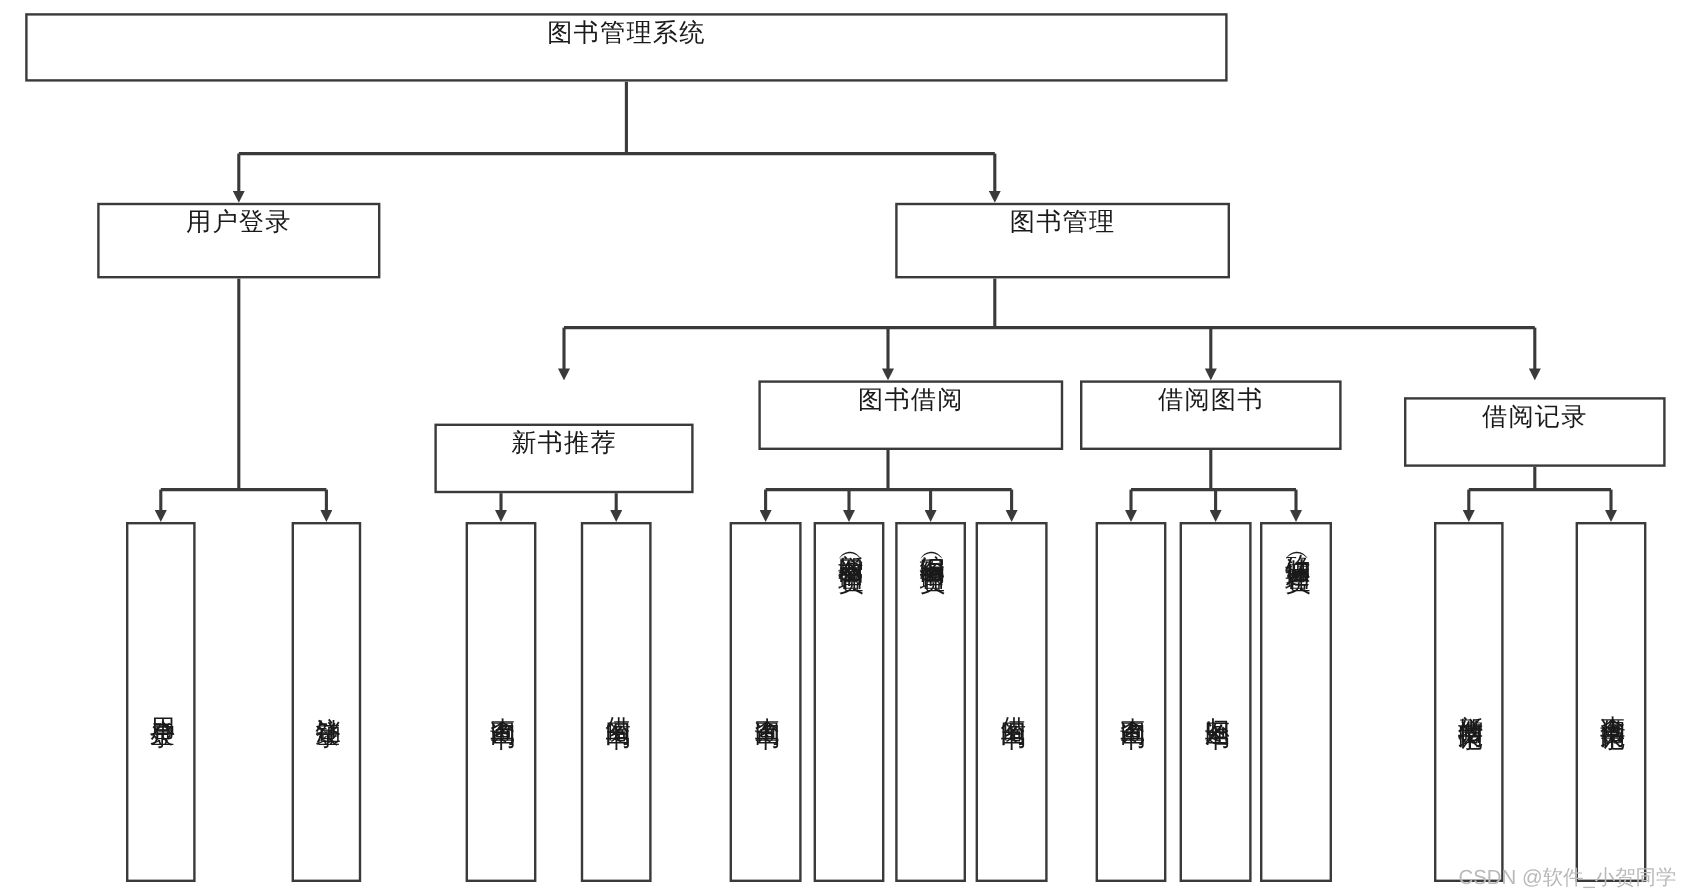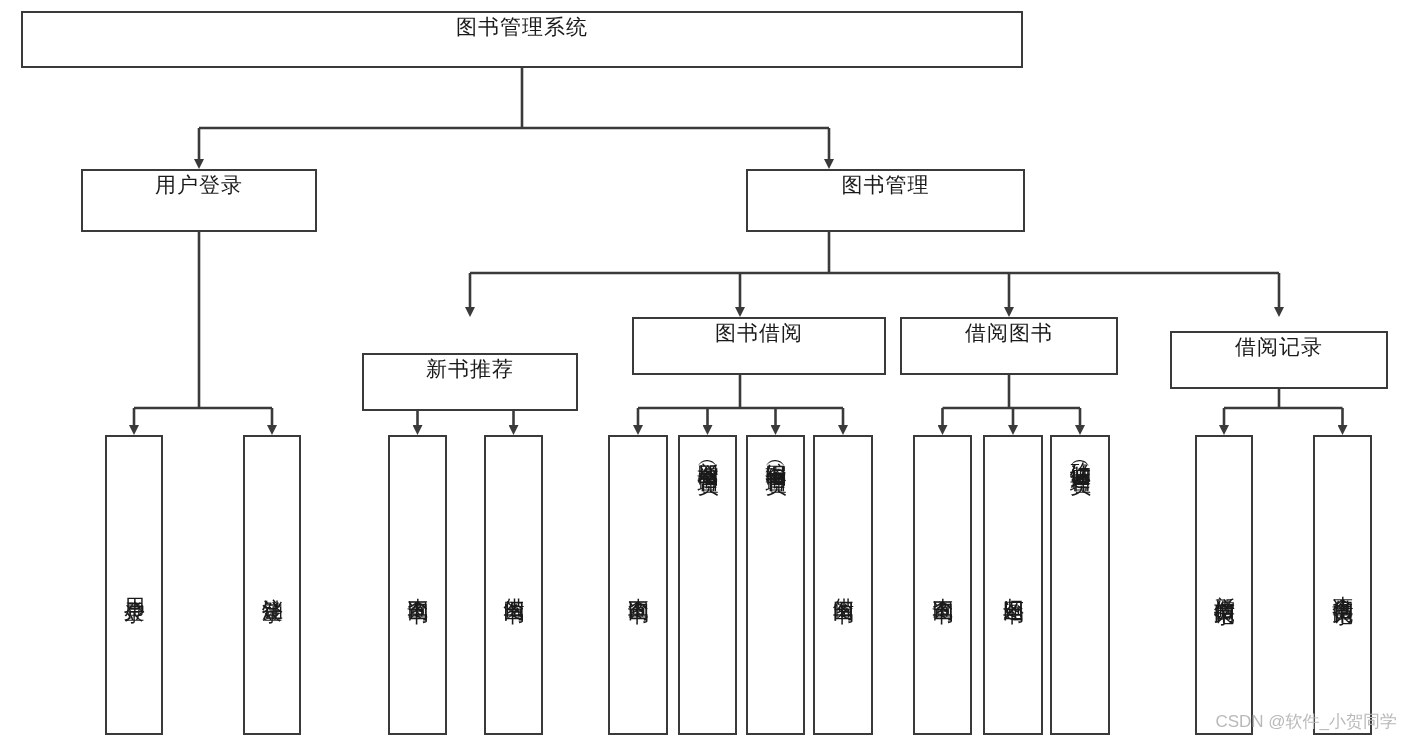--- a/index.html
+++ b/index.html
@@ -53,21 +53,21 @@
     white-space: nowrap;
     display: block;
   }
   .node.v.mid {
     align-items: center;
     padding-top: 0;
   }
   #watermark {
     position: absolute;
     right: 8px;
-    bottom: 14px;
+    bottom: 4px;
     font-size: 17px;
     color: #b9b9b9;
     white-space: nowrap;
     z-index: 3;
     font-family: "Liberation Sans", "DejaVu Sans", sans-serif;
   }
 </style>
 </head>
 <body>
 

